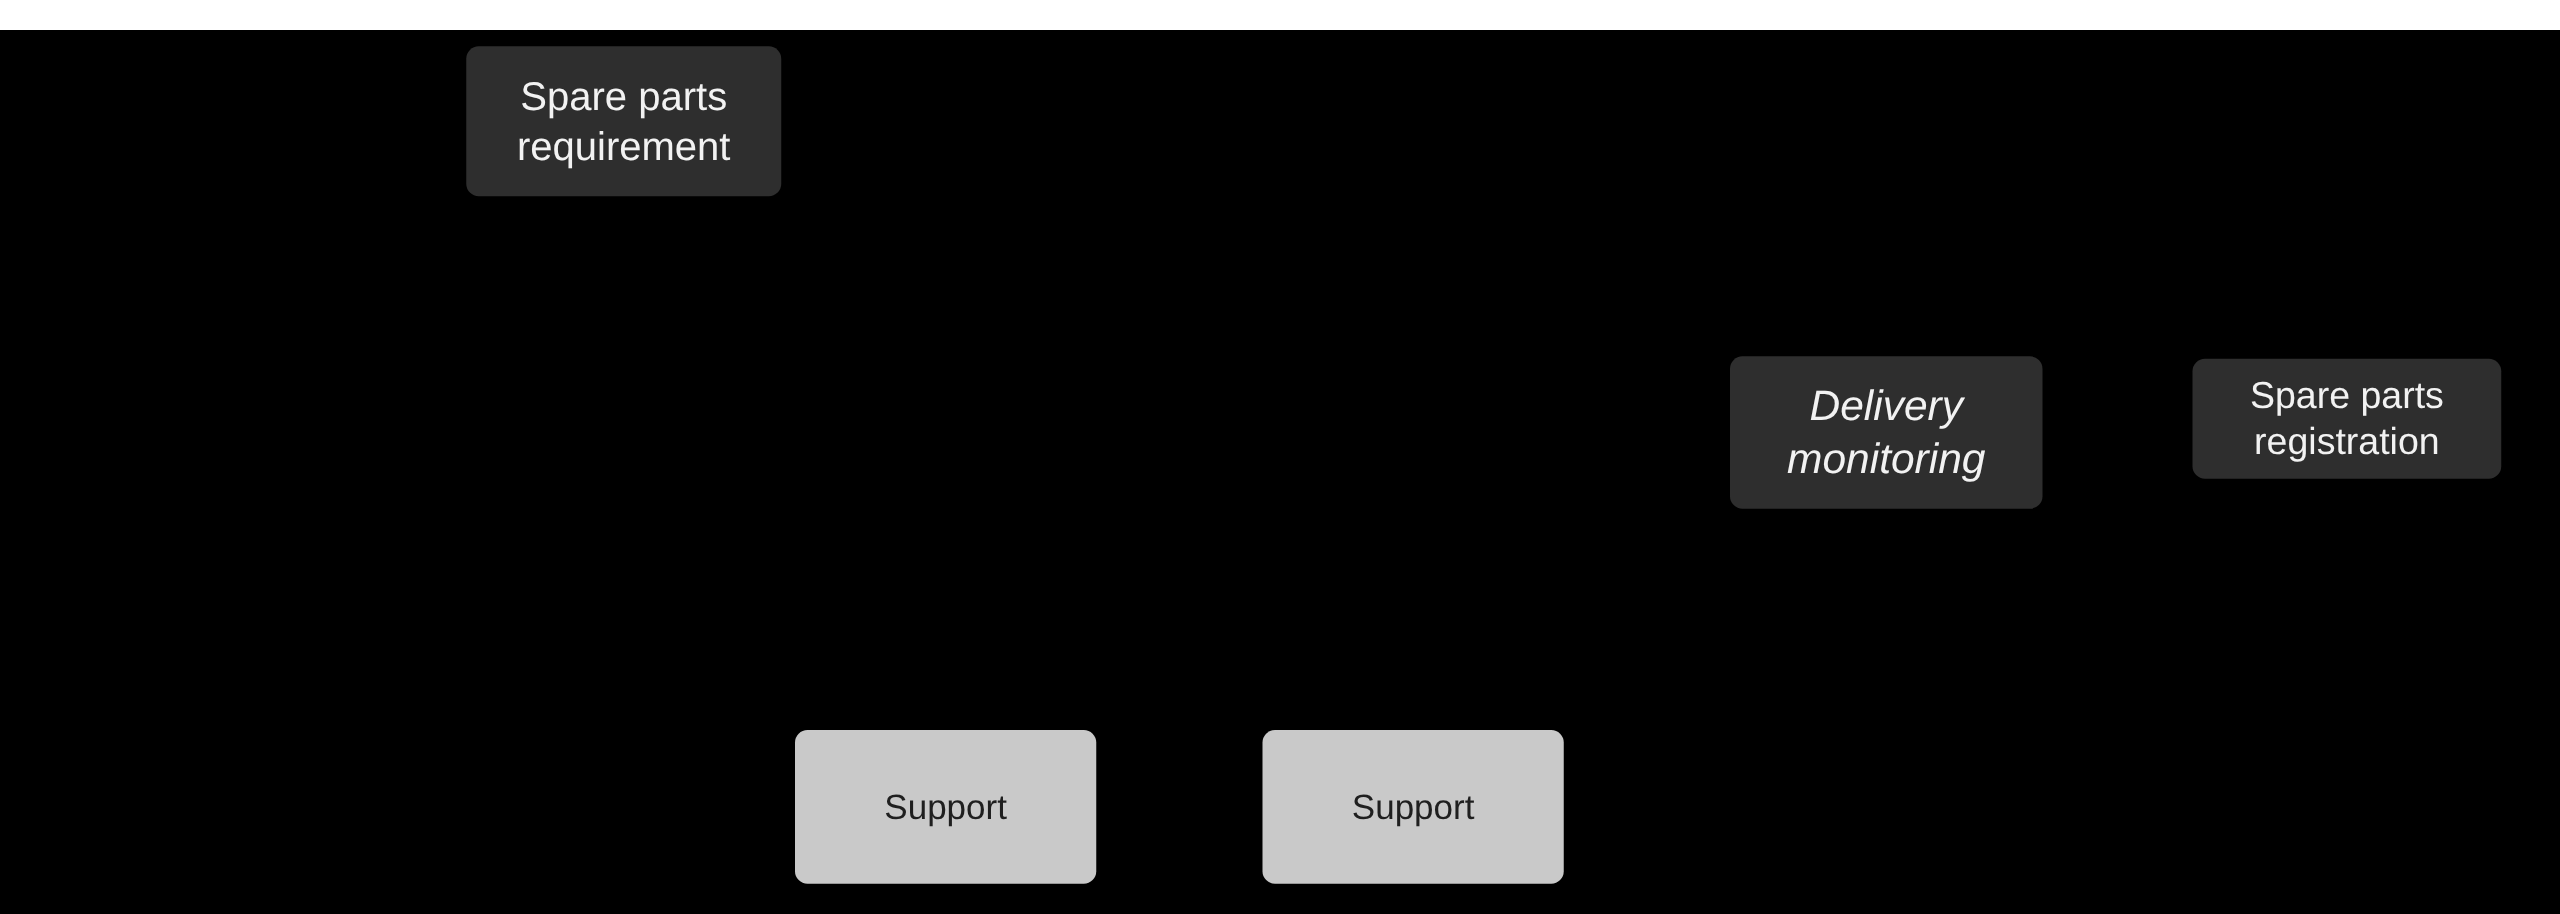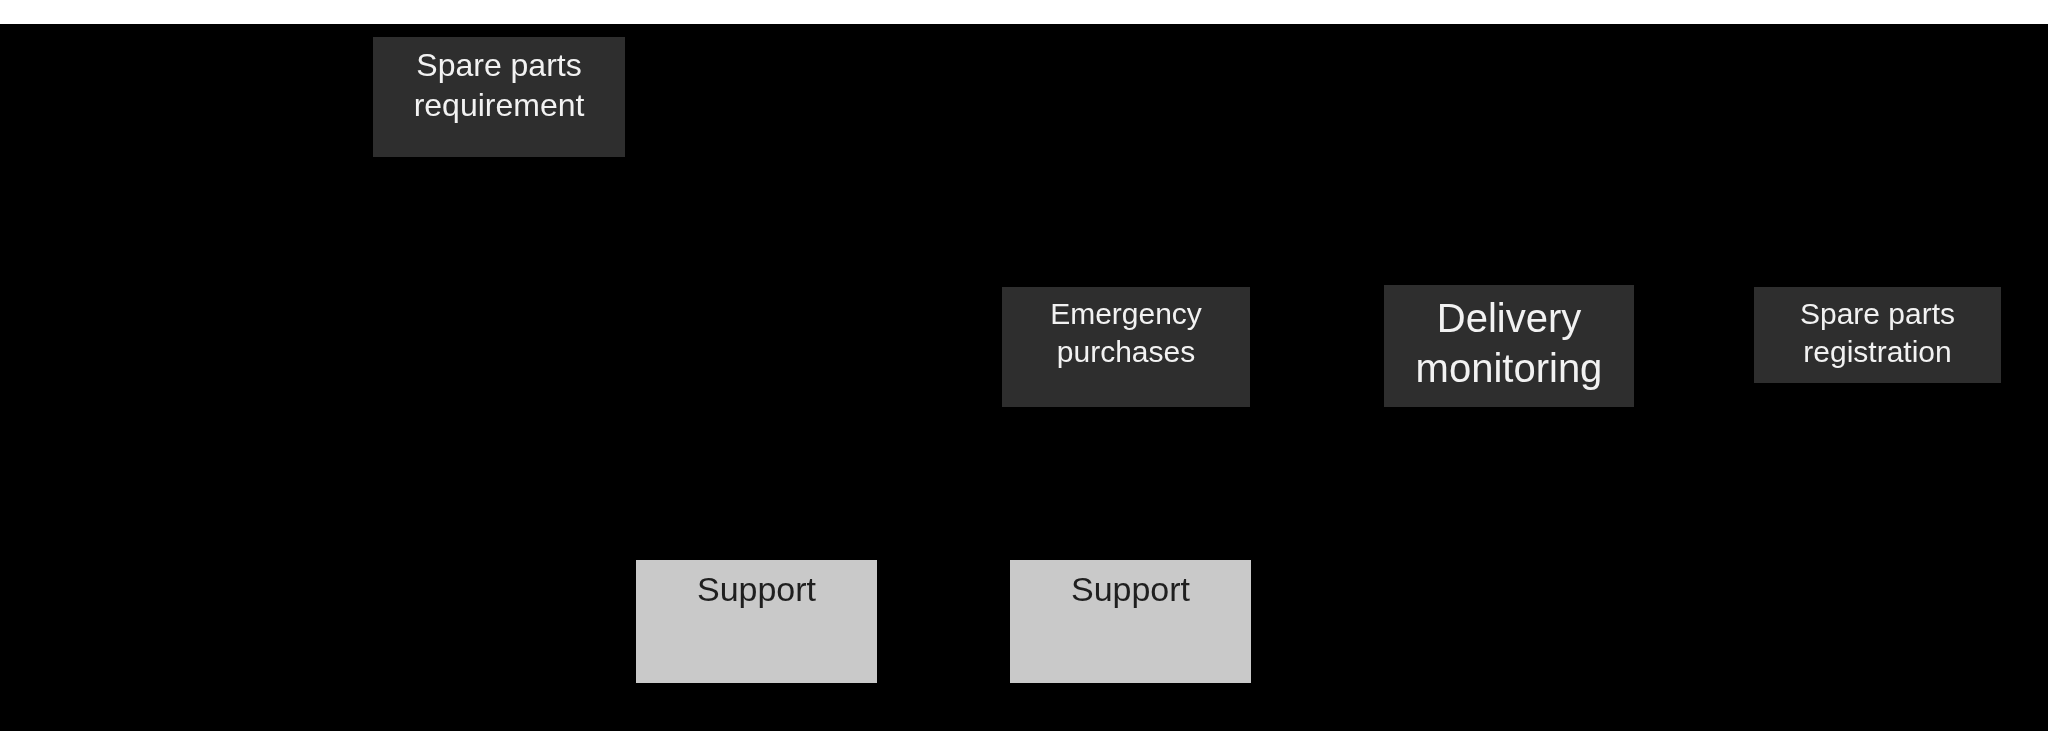--- a/index.html
+++ b/index.html
@@ -18,64 +18,62 @@
   .topbar {
     position: absolute;
     left: 0;
     top: 0;
     width: 2048px;
     height: 24px;
     background: #ffffff;
   }
   .node {
     position: absolute;
-    border-radius: 0;
+    border-radius: 10px;
     display: flex;
-    align-items: flex-start;
+    align-items: center;
     justify-content: center;
     text-align: center;
     box-sizing: border-box;
     padding: 8px 2px;
     line-height: 1.25;
     cursor: default;
   }
   .node-dark {
     background: #2e2e2e;
     color: #f2f2f2;
     font-size: 30px;
   }
   .node-light {
     background: #c9c9c9;
     color: #1f1f1f;
-    font-size: 34px;
+    font-size: 28px;
+    margin-top: 24px;
   }
   
   .n-spare-req   { left: 373px;  top: 37px;  width: 252px; height: 120px; font-size: 32px; }
   .n-needs       { left: 639px;  top: 287px; width: 254px; height: 120px; }
   .n-emergency   { left: 1002px; top: 287px; width: 248px; height: 120px; }
-  .n-delivery    { left: 1384px; top: 285px; width: 250px; height: 122px; font-size: 40px; }
+  .n-delivery    { left: 1384px; top: 285px; width: 250px; height: 122px; font-size: 34px; font-style: italic; }
   .n-registration{ left: 1754px; top: 287px; width: 247px; height: 96px; }
   .n-support1    { left: 636px;  top: 560px; width: 241px; height: 123px; }
   .n-support2    { left: 1010px; top: 560px; width: 241px; height: 123px; }
 </style>
 </head>
 <body>
 
 <div class="canvas">
 
   <div class="topbar"></div>
 
   <div class="node node-dark n-spare-req">
     <span>Spare parts requirement</span>
   </div>
 
 
-  <div class="node node-dark n-emergency">
-    <span>Emergency purchases</span>
-  </div>
 
   <div class="node node-dark n-delivery">
     <span>Delivery monitoring</span>
   </div>
 
   <div class="node node-dark n-registration">
     <span>Spare parts registration</span>
   </div>
 
   <div class="node node-light n-support1">

